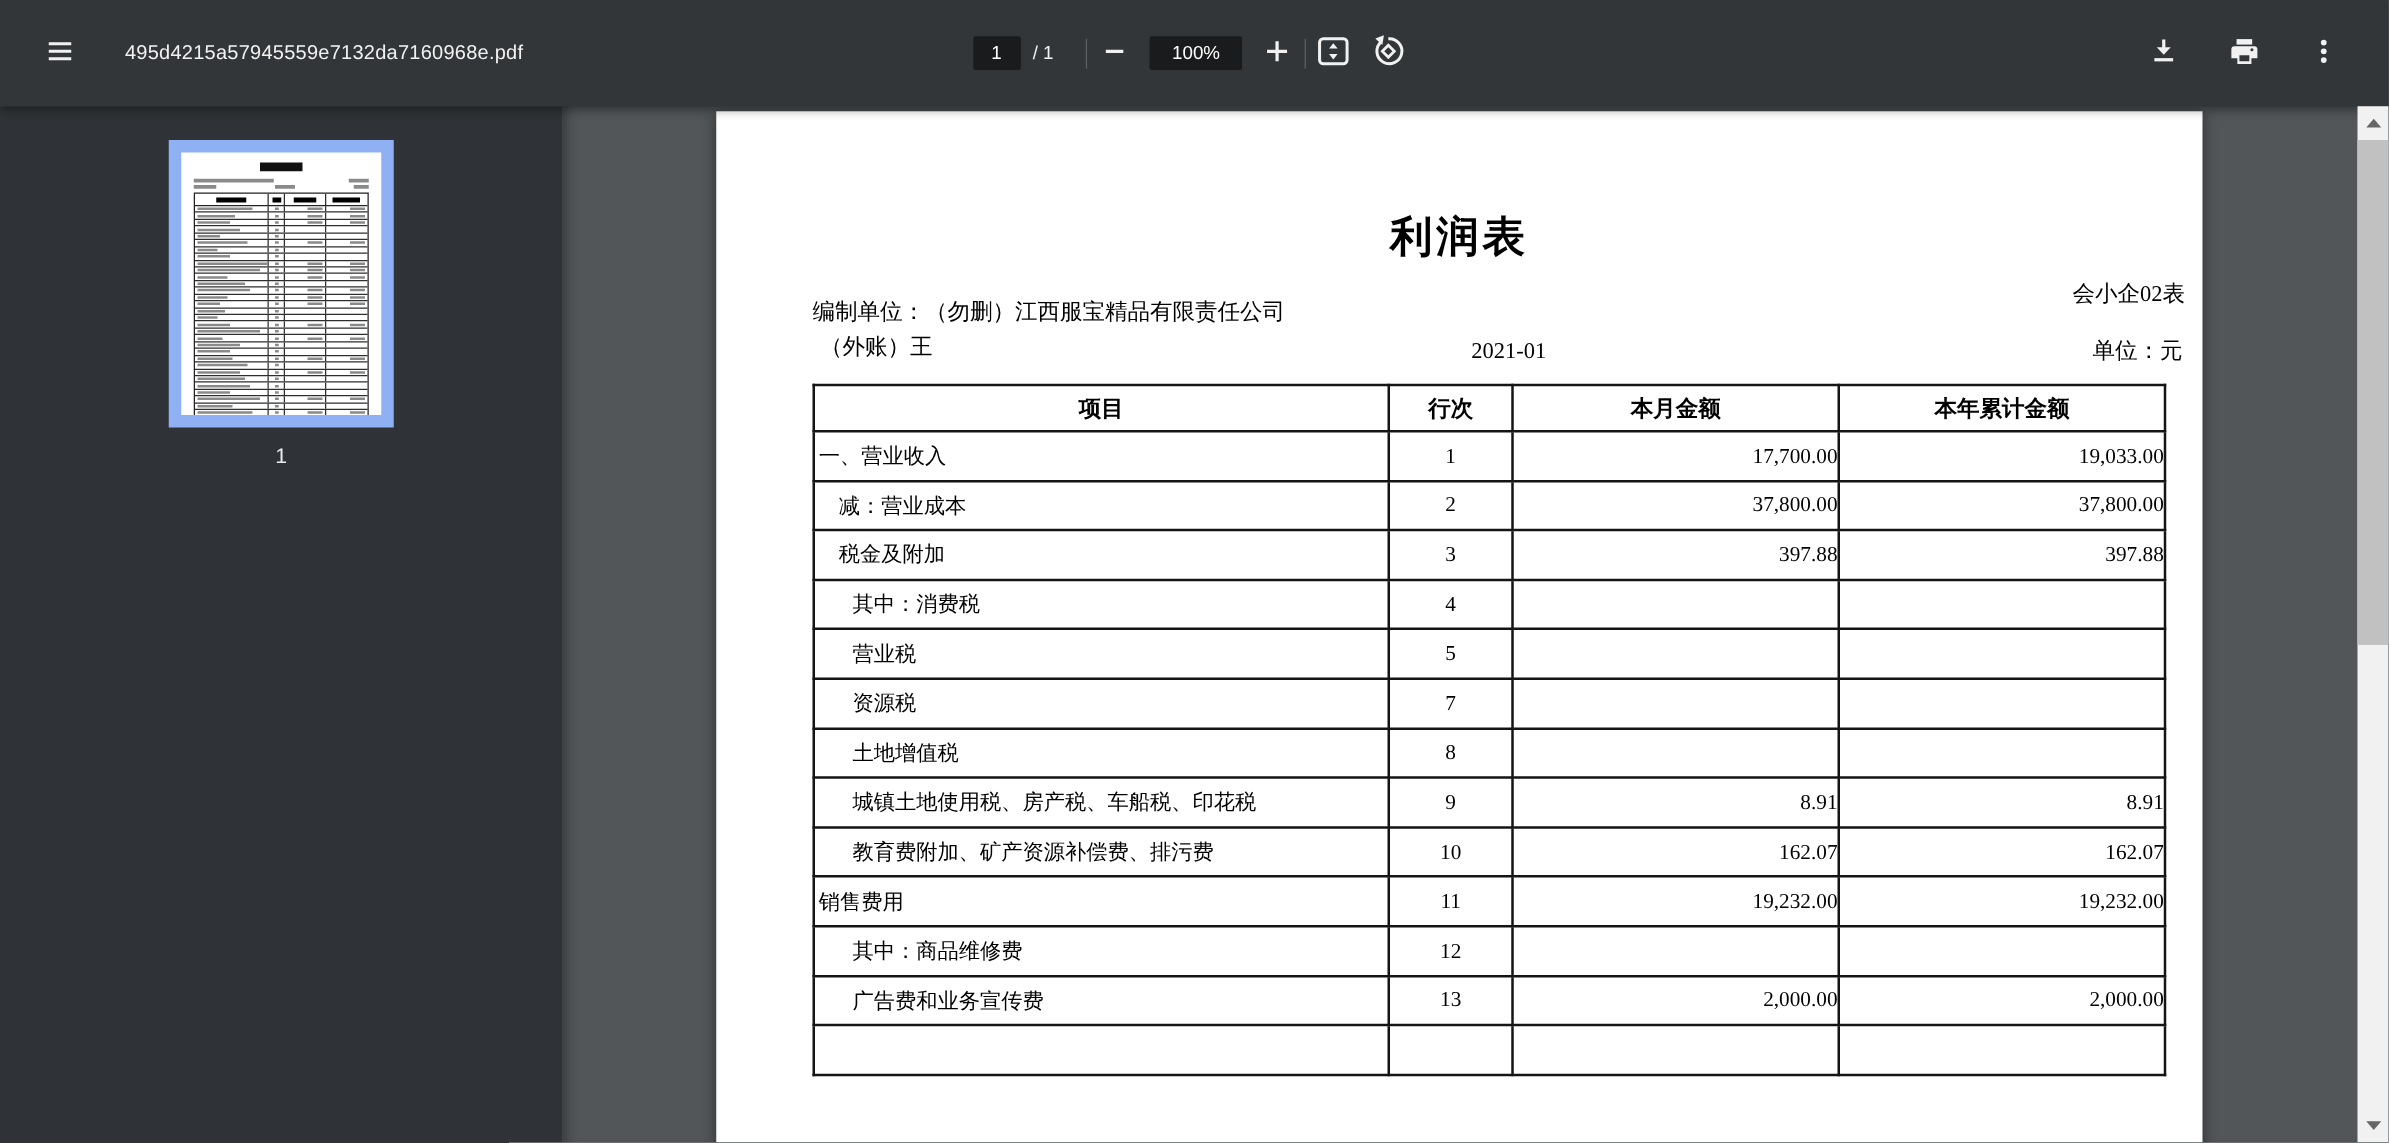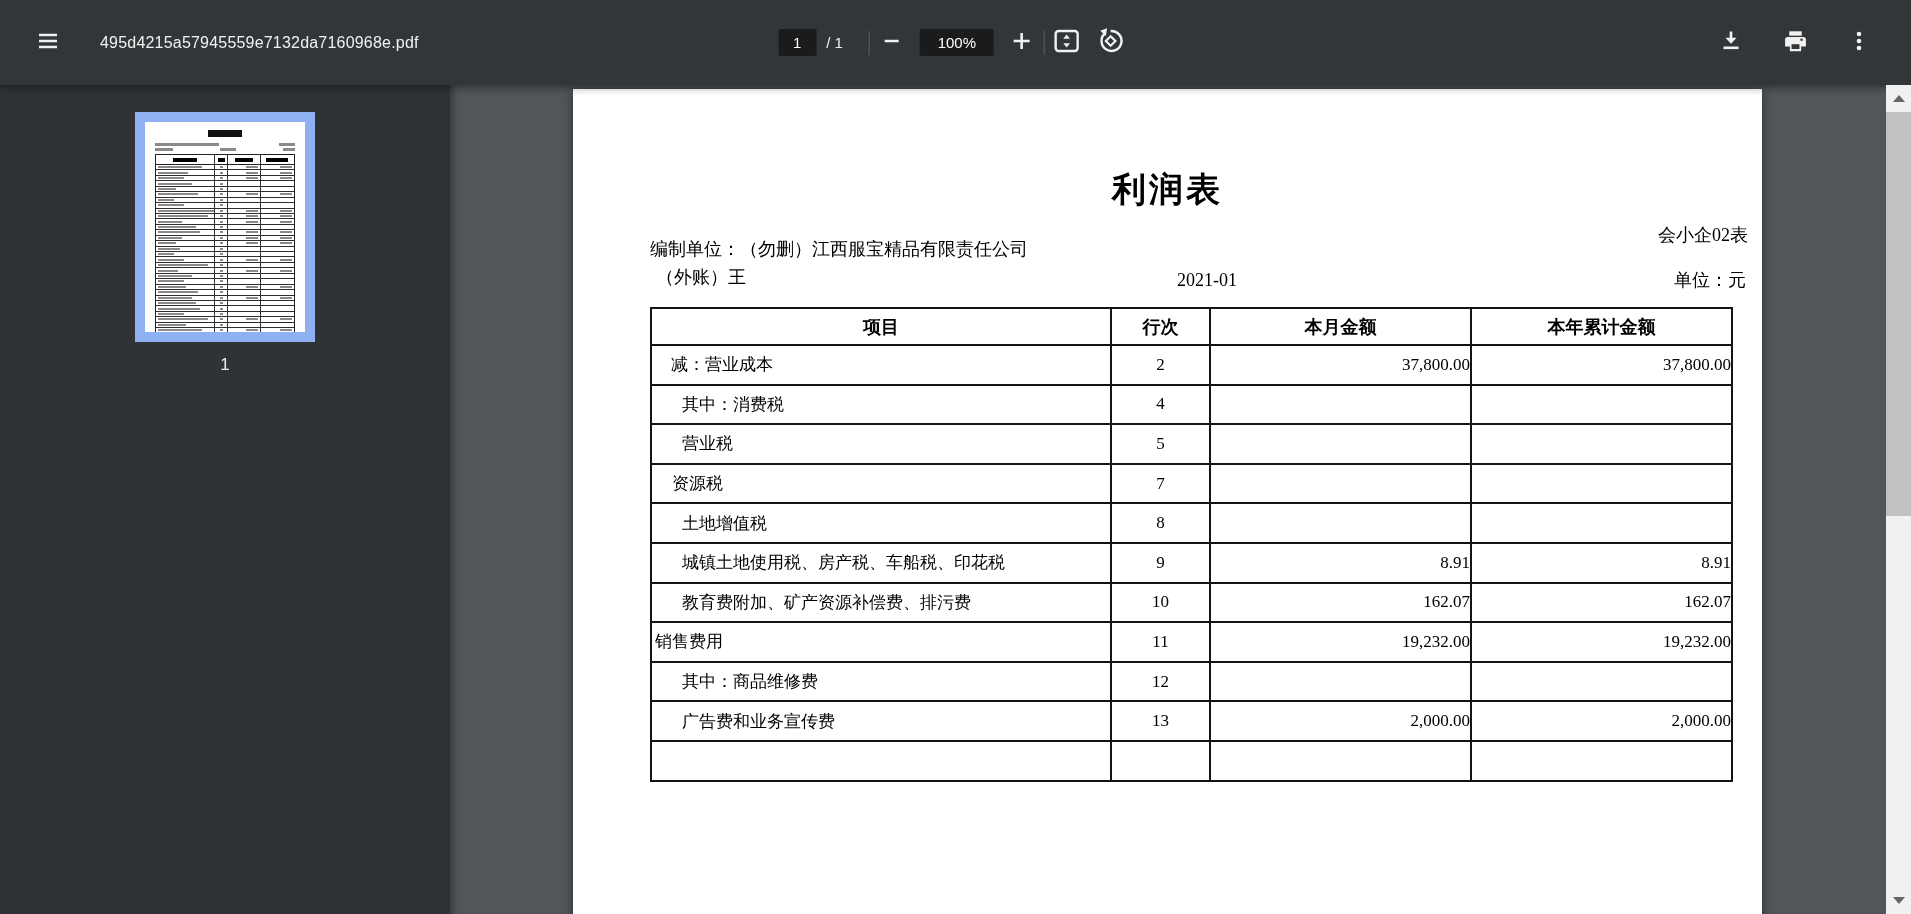--- a/index.html
+++ b/index.html
@@ -600,39 +600,51 @@
         <thead>
           <tr>
             <th>项目</th>
             <th>行次</th>
             <th>本月金额</th>
             <th>本年累计金额</th>
           </tr>
         </thead>
         <tbody>
             <tr>
+              <td class="item" style="padding-left: 3px;">一、营业收入</td>
+              <td class="center">1</td>
+              <td class="right">17,700.00</td>
+              <td class="right">19,033.00</td>
+            </tr>
+            <tr>
               <td class="item" style="padding-left: 19px; font-family: Liberation Mono, monospace;">减：营业成本</td>
               <td class="center">2</td>
               <td class="right">37,800.00</td>
               <td class="right">37,800.00</td>
             </tr>
             <tr>
+              <td class="item" style="padding-left: 19px;">税金及附加</td>
+              <td class="center">3</td>
+              <td class="right">397.88</td>
+              <td class="right">397.88</td>
+            </tr>
+            <tr>
               <td class="item" style="padding-left: 30px;">其中：消费税</td>
               <td class="center">4</td>
               <td class="right"></td>
               <td class="right"></td>
             </tr>
             <tr>
               <td class="item" style="padding-left: 30px;">营业税</td>
               <td class="center">5</td>
               <td class="right"></td>
               <td class="right"></td>
             </tr>
             <tr>
-              <td class="item" style="padding-left: 20px; font-family: Liberation Serif, serif;">资源税</td>
+              <td class="item" style="padding-left: 30px; font-family: Liberation Serif, serif;">资源税</td>
               <td class="center">7</td>
               <td class="right"></td>
               <td class="right"></td>
             </tr>
             <tr>
               <td class="item" style="padding-left: 30px;">土地增值税</td>
               <td class="center">8</td>
               <td class="right"></td>
               <td class="right"></td>
             </tr>

